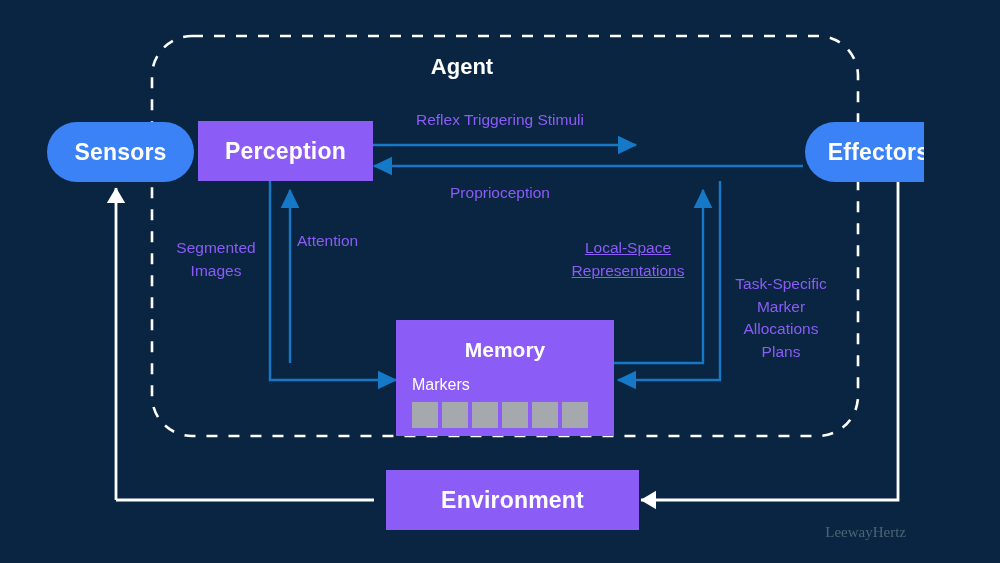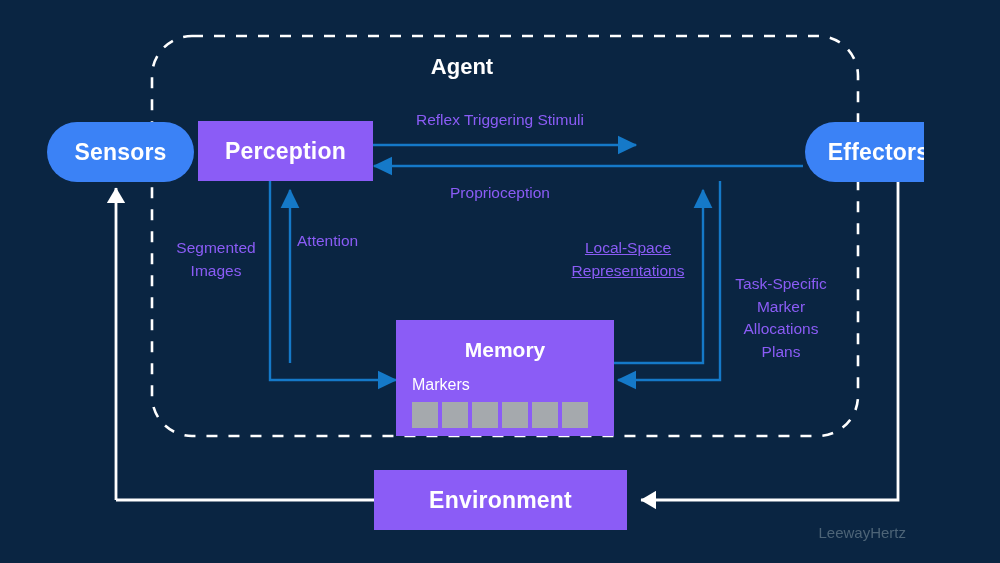--- a/index.html
+++ b/index.html
@@ -91,21 +91,21 @@
   }
   .marker-cell {
     width: 26px;
     height: 26px;
     background: #a5a9ad;
   }
   #watermark {
     position: absolute;
     right: 18px;
     bottom: 22px;
-    font-family: Liberation Sans, sans-serif;
+    font-family: Liberation Serif, serif;
     font-size: 15px;
     color: #4d6477;
     z-index: 6;
   }
 </style>
 </head>
 <body>
 
 <div id="canvas">
 
@@ -160,21 +160,21 @@
     <div id="markers-row">
       <div class="marker-cell"></div>
       <div class="marker-cell"></div>
       <div class="marker-cell"></div>
       <div class="marker-cell"></div>
       <div class="marker-cell"></div>
       <div class="marker-cell"></div>
     </div>
   </div>
 
-  <div class="node box-dark" style="left:374px; top:470px; width:253px; height:60px;">
+  <div class="node box-dark" style="left:386px; top:470px; width:253px; height:60px;">
     <span class="node-label">Environment</span>
   </div>
 
   <div class="edge-label" style="left:355px; top:109px; width:290px;">Reflex Triggering Stimuli</div>
 
   <div class="edge-label" style="left:380px; top:182px; width:240px;">Proprioception</div>
 
   <div class="edge-label" style="left:155px; top:237px; width:122px;">Segmented
 Images</div>
 

